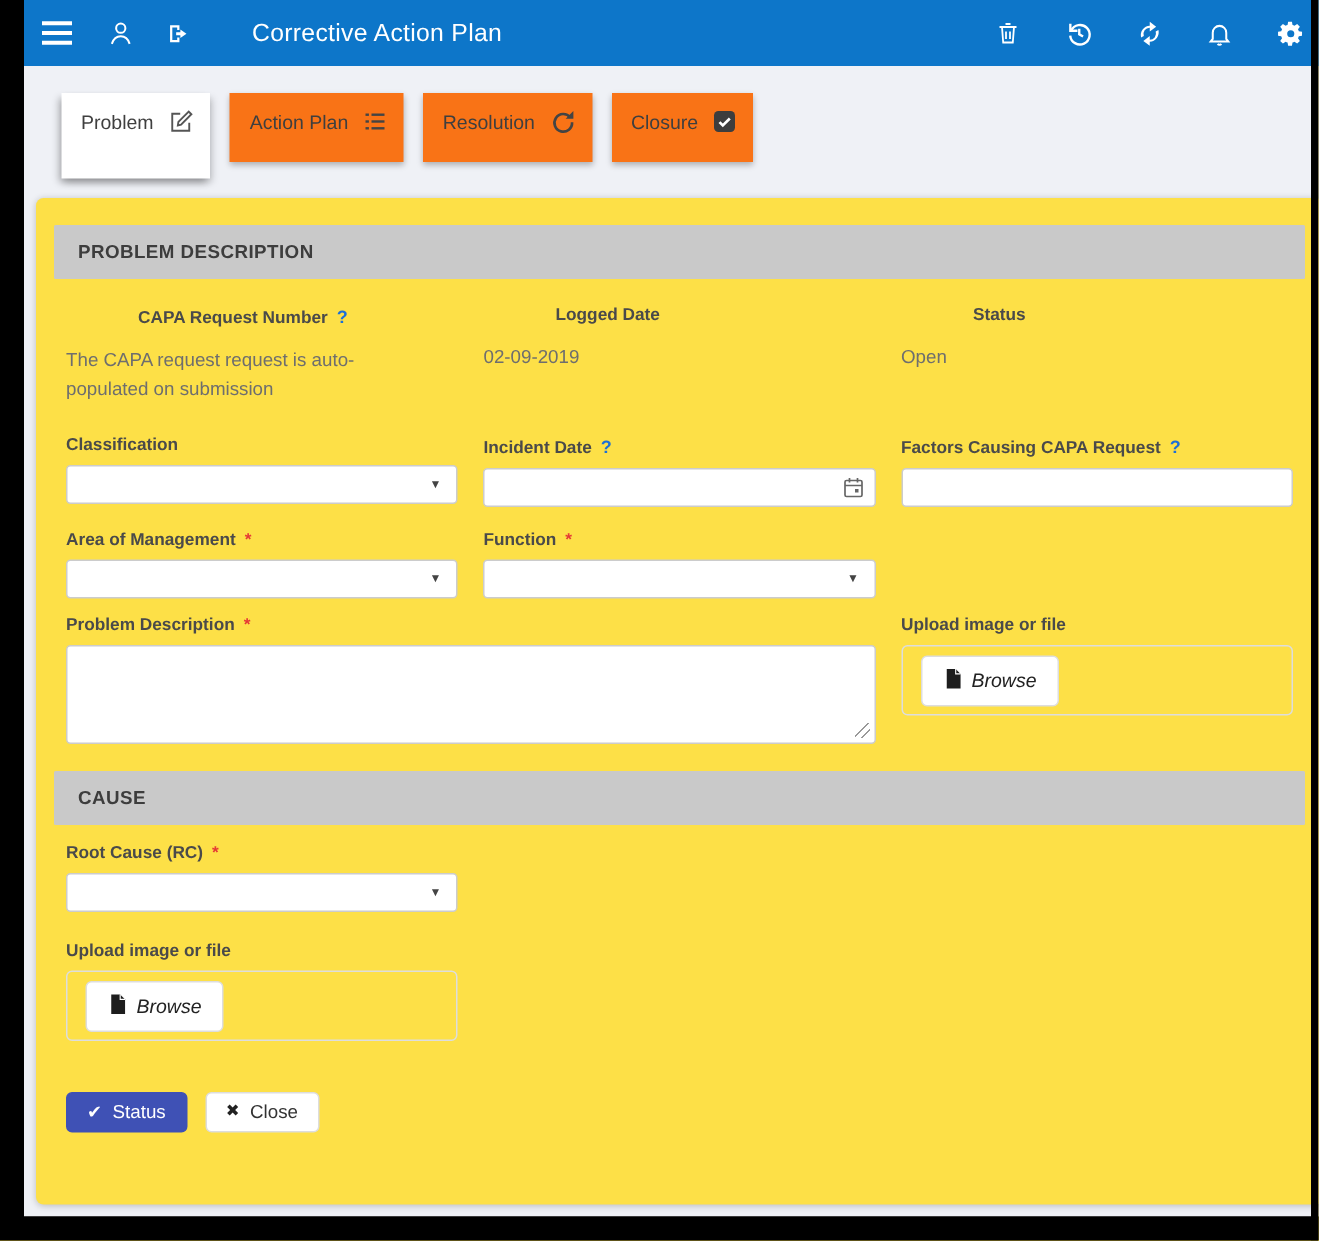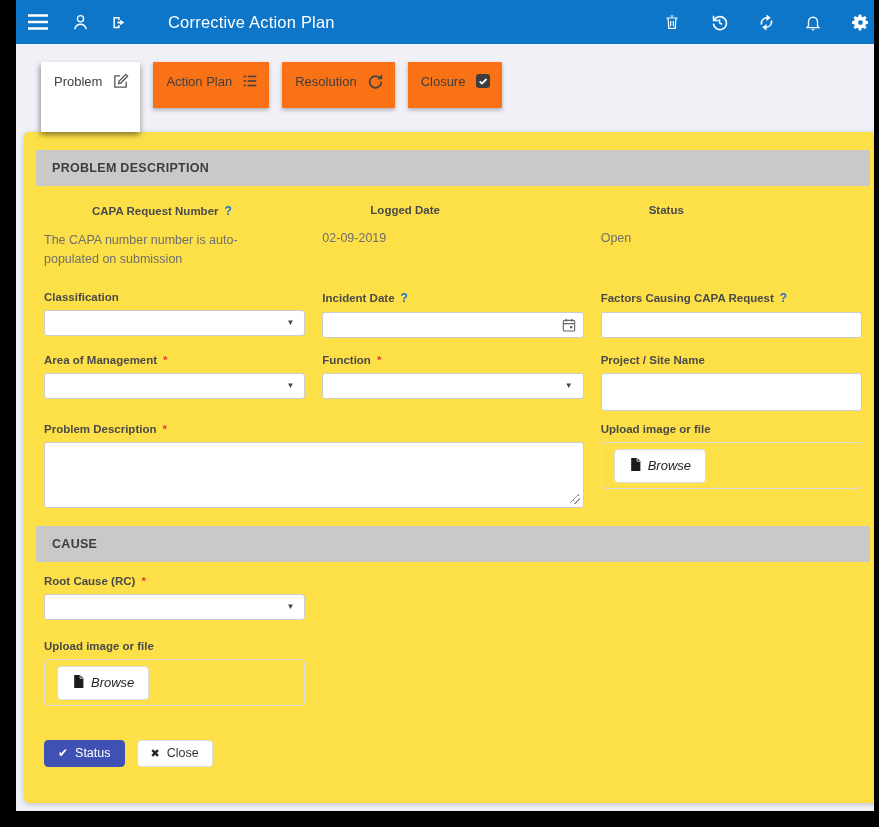--- a/index.html
+++ b/index.html
@@ -41,21 +41,21 @@
     height:57px;
   }
   .tab {
     height:46px; background:#f97316;
     box-shadow:0 2px 4px rgba(0,0,0,.28);
     padding:11px 11px 0 13px;
     display:flex; gap:10px; align-items:flex-start;
     cursor:pointer;
   }
   .tab.active {
-    height:70px; background:#fff;
+    height:57px; background:#fff;
     box-shadow:-2px 3px 5px rgba(0,0,0,.30), 2px 3px 5px rgba(0,0,0,.18);
   }
   .tab-label { font-size:13px; color:#3f3f3f; padding-top:1px; }
   
   .card {
     margin:13px 8px 0 8px;
     background:#fde047; border-radius:5px;
     box-shadow:0 1px 5px rgba(0,0,0,.22);
     padding:18px 12px 12px 12px;
     min-height:671px;
@@ -243,21 +243,21 @@
     <div class="section-bar first">PROBLEM DESCRIPTION</div>
 
     <div class="fields">
 
       <div class="grid3 row-info">
         <div>
           <div class="field-label">
             <span>CAPA Request Number</span>
             <span class="help-q">?</span>
           </div>
-          <div class="note">The CAPA number number is auto-populated on submission</div>
+          <div class="note">The CAPA request request is auto-populated on submission</div>
         </div>
         <div>
           <div class="field-label">
               <span>Logged Date</span>
             </div>
           <div class="value">02-09-2019</div>
         </div>
         <div>
           <div class="field-label">
               <span>Status</span>
@@ -310,26 +310,20 @@
           </div>
         </div>
         <div>
           <div class="field-label">
             <span>Function</span>
             <span class="req">*</span>
           </div>
           <div class="sel">
             <span class="caret">▼</span>
           </div>
-        </div>
-        <div>
-          <div class="field-label">
-              <span>Project / Site Name</span>
-            </div>
-          <div class="inp tall"></div>
         </div>
       </div>
 
       <div class="grid3 row-4">
         <div style="grid-column:span 2">
           <div class="field-label">
             <span>Problem Description</span>
             <span class="req">*</span>
           </div>
           <div class="ta" style="grid-column:auto"></div>

